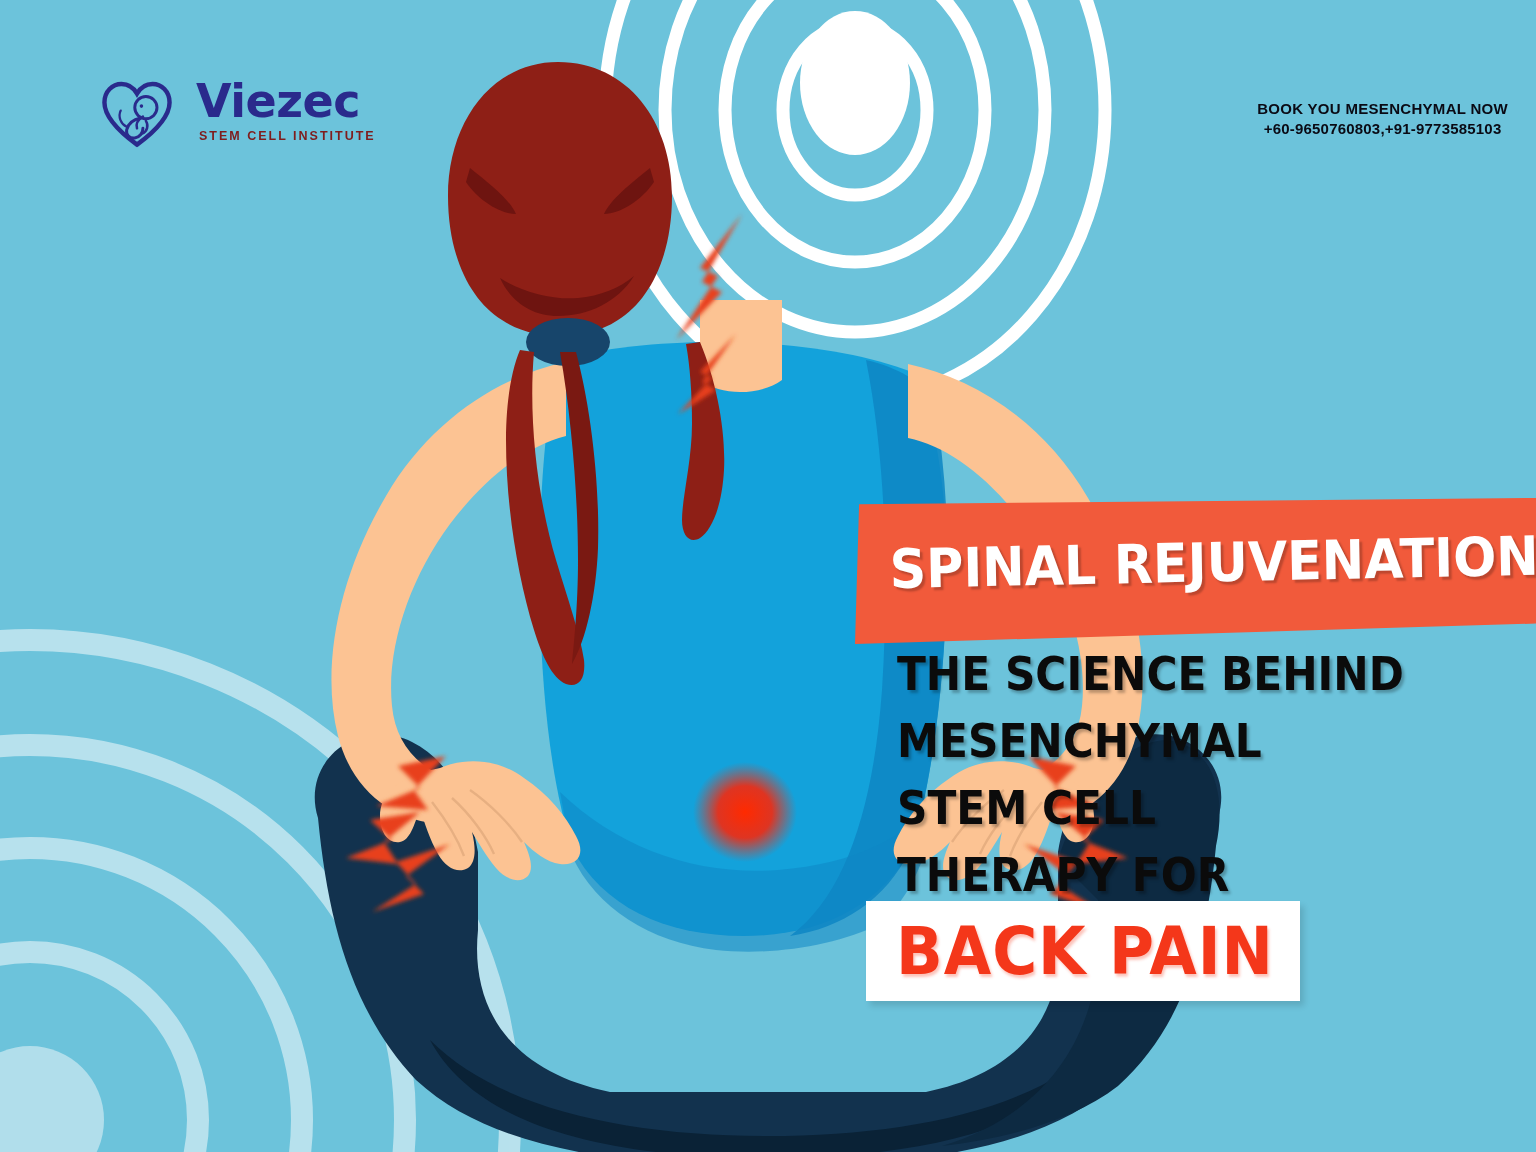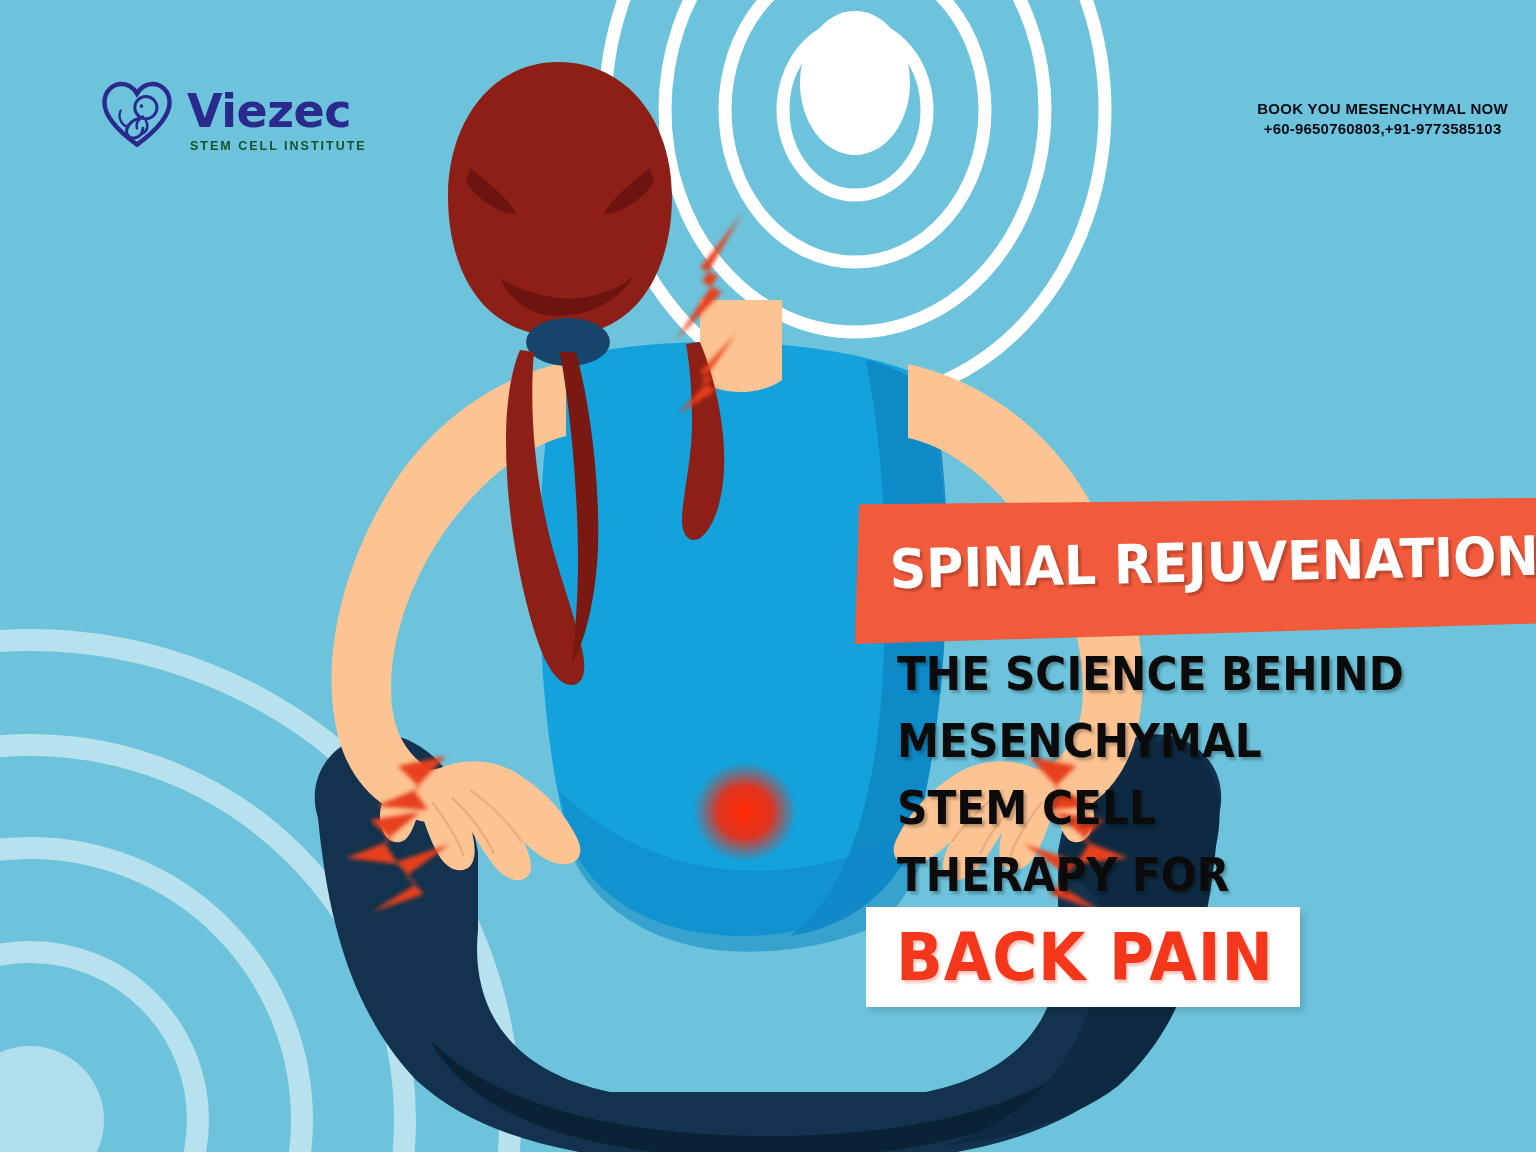--- a/index.html
+++ b/index.html
@@ -6,31 +6,31 @@
   #poster{
     position:relative;
     width:1536px;height:1152px;
     overflow:hidden;
     background:#6CC3DB;
     font-family:"Liberation Sans", sans-serif;
   }
   .layer{position:absolute;top:0;left:0;width:1536px;height:1152px;}
 
   
-  #logo{position:absolute;left:100px;top:78px;display:flex;align-items:flex-end;gap:13px;}
+  #logo{position:absolute;left:100px;top:78px;display:flex;align-items:flex-start;gap:22px;}
   #logo-mark{width:74px;height:74px;flex:0 0 74px;}
   #logo-text{display:flex;flex-direction:column;line-height:1;}
   #logo-word{
     font-family:"DejaVu Sans", sans-serif;
     font-weight:bold;font-size:46px;color:#2A2A8C;
     letter-spacing:-0.5px;
   }
   #logo-sub{
     font-family:"Liberation Sans", sans-serif;
-    font-weight:bold;font-size:12.5px;color:#14532d;
+    font-weight:bold;font-size:12.5px;color:#7f1d1d;
     letter-spacing:2.0px;margin-top:6px;margin-left:3px;
   }
 
   
   #contact{
     position:absolute;right:28px;top:100px;text-align:center;
     color:#0a0a14;
   }
   #contact .line1{font-size:15px;font-weight:bold;letter-spacing:0.3px;}
   #contact .line2{font-size:15px;font-weight:bold;letter-spacing:0.2px;margin-top:3px;}
@@ -65,21 +65,20 @@
     margin-left:28px;
   }
   #sub-lines{position:absolute;left:14px;top:152px;width:681px;}
   #sub-lines .sub-line{margin-bottom:20px;}
 
   #backpain-box{
     position:absolute;left:866px;top:901px;
     width:434px;height:100px;
     background:#FFFFFF;
     box-shadow:4px 5px 6px rgba(0,0,0,0.13);
-    margin-top:6px;
   }
   #backpain-text{
     position:absolute;left:30px;top:12px;
     font-family:"DejaVu Sans", sans-serif;
     font-weight:bold;font-size:66px;color:#F4371A;
     letter-spacing:1px;
     transform:scaleX(0.93);
     transform-origin:left top;
     text-shadow:2px 3px 3px rgba(244,55,26,0.30);
     white-space:nowrap;

